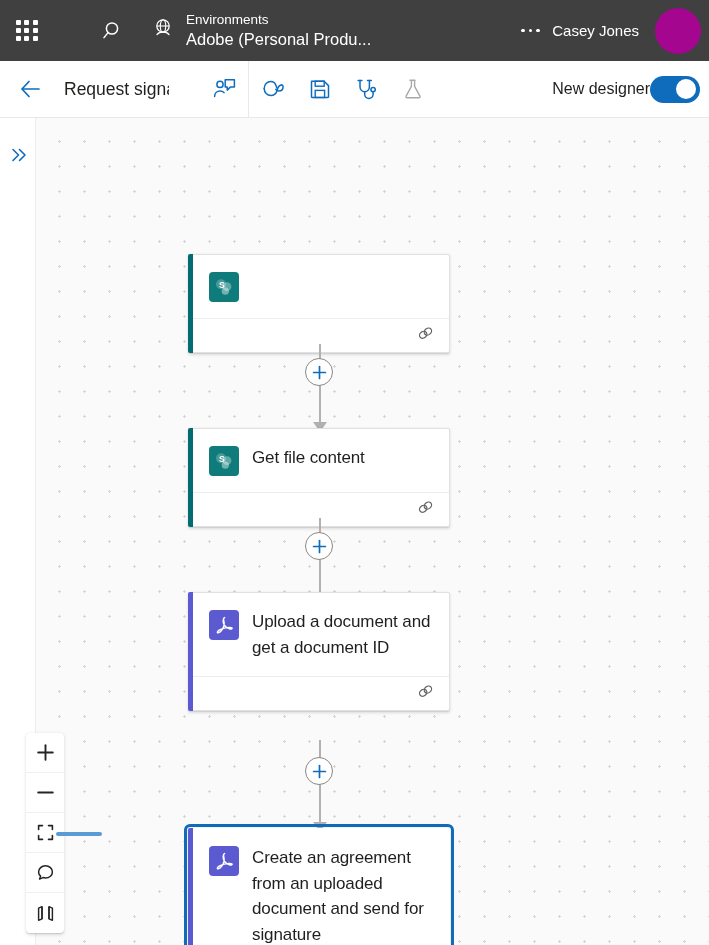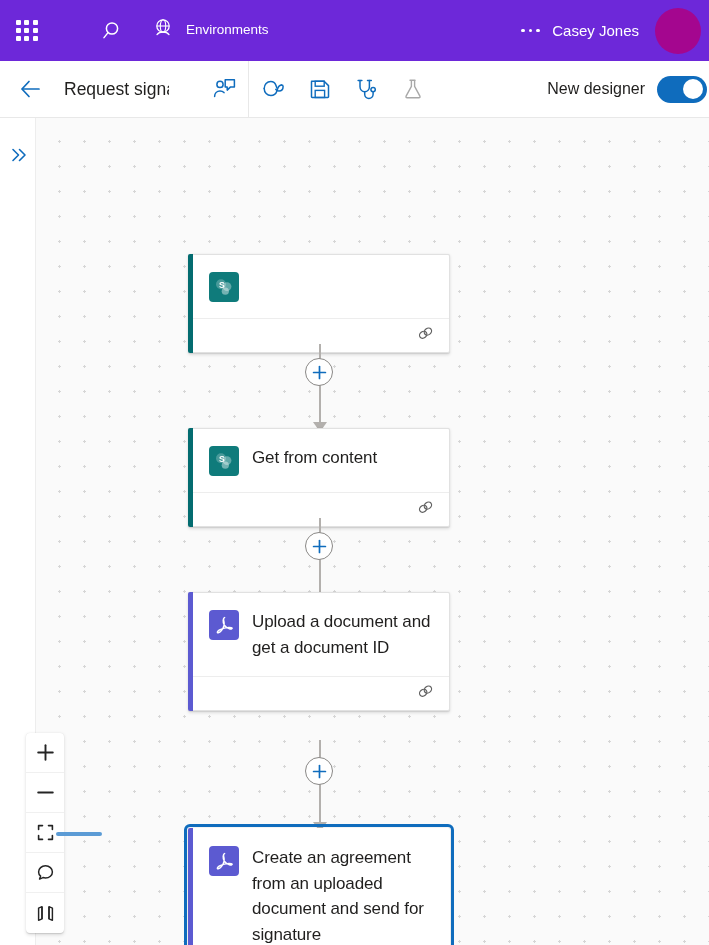--- a/index.html
+++ b/index.html
@@ -7,21 +7,21 @@
     width: 709px; height: 945px;
     font-family: "Liberation Sans", sans-serif;
     background: #ffffff;
     overflow: hidden;
   }
   .app { position: relative; width: 709px; height: 945px; overflow: hidden; }
 
   
   .topbar {
     position: absolute; left: 0; top: 0; width: 709px; height: 61px;
-    background: #6d28d9; display: flex; align-items: center;
+    background: #404040; display: flex; align-items: center;
   }
   .waffle {
     width: 26px; height: 26px; margin-left: 14px;
     display: grid; grid-template-columns: repeat(3, 1fr);
     grid-template-rows: repeat(3, 1fr); gap: 3px;
     align-content: center; justify-content: center;
     padding: 2px; cursor: pointer;
   }
   .waffle i { display:block; width: 5px; height: 5px; border-radius: 1px; background: #ffffff; }
   .hdr-icon-btn {
@@ -57,21 +57,21 @@
   .flow-title {
     font-size: 17.5px; color: #201f1e; margin-left: 10px;
     width: 105px; overflow: hidden; white-space: nowrap;
   }
   .cmd-group { display: flex; align-items: center; height: 100%; }
   .cmd-btn {
     width: 47px; height: 57px; display: flex; align-items: center; justify-content: center;
     cursor: pointer;
   }
   .sep { width: 1px; height: 57px; background: #e8e8e8; }
-  .cmd-right { margin-left: auto; display: flex; align-items: center; padding-right: 2px; gap: 12px; }
+  .cmd-right { margin-left: auto; display: flex; align-items: center; padding-right: 9px; }
   .nd-label { font-size: 16px; color: #201f1e; white-space: nowrap; }
   .toggle {
     width: 50px; height: 27px; border-radius: 14px; position: relative; cursor: pointer;
   }
   .toggle .knob {
     position: absolute; top: 3.5px; right: 4px; width: 20px; height: 20px;
     border-radius: 50%; background: #ffffff;
   }
 
   
@@ -192,20 +192,21 @@
       <span>
         <svg width="26" height="26" viewBox="0 0 26 26" fill="none">
           <circle cx="13" cy="10" r="6.2" stroke="#ffffff" stroke-width="1.3"></circle>
           <ellipse cx="13" cy="10" rx="2.7" ry="6.2" stroke="#ffffff" stroke-width="1.1"></ellipse>
           <line x1="6.9" y1="10" x2="19.1" y2="10" stroke="#ffffff" stroke-width="1.1"></line>
           <path d="M7 18.6c1.4-1.8 3.5-2.6 6-2.6s4.6.8 6 2.6" stroke="#ffffff" stroke-width="1.3" stroke-linecap="round"></path>
         </svg>
       </span>
       <span class="env-text">
         <span class="env-label">Environments</span>
+        <span class="env-name">Adobe (Personal Produ...</span>
       </span>
     </div>
 
     <div class="hdr-right">
       <div class="ellipsis-btn">
         <i></i>
           <i></i>
           <i></i>
       </div>
       <span class="user-name">Casey Jones</span>
@@ -326,21 +327,21 @@
       <div class="accent" style="background:#036c70;"></div>
       <div class="node-head">
         <div class="node-icon" style="background:#0f7b7b;">
           <svg width="22" height="22" viewBox="0 0 22 22">
             <circle cx="8" cy="8.2" r="5" fill="#ffffff" opacity="0.24"></circle>
             <circle cx="14" cy="10.6" r="4.4" fill="#ffffff" opacity="0.34"></circle>
             <circle cx="12.3" cy="15.2" r="3.6" fill="#ffffff" opacity="0.42"></circle>
             <text x="6.1" y="12.2" font-family="Liberation Sans, sans-serif" font-size="8.6" font-weight="bold" fill="#ffffff">S</text>
           </svg>
         </div>
-        <div class="node-title">Get from content</div>
+        <div class="node-title">Get file content</div>
       </div>
       <div class="node-foot">
         <span>
           <svg width="19" height="19" viewBox="0 0 19 19" fill="none">
             <ellipse cx="7.2" cy="10.8" rx="3.9" ry="3.2" transform="rotate(-38 7.2 10.8)" stroke="#616161" stroke-width="1.25"></ellipse>
             <ellipse cx="11.9" cy="7.6" rx="3.9" ry="3.2" transform="rotate(-38 11.9 7.6)" stroke="#616161" stroke-width="1.25"></ellipse>
           </svg>
         </span>
       </div>
     </div>

